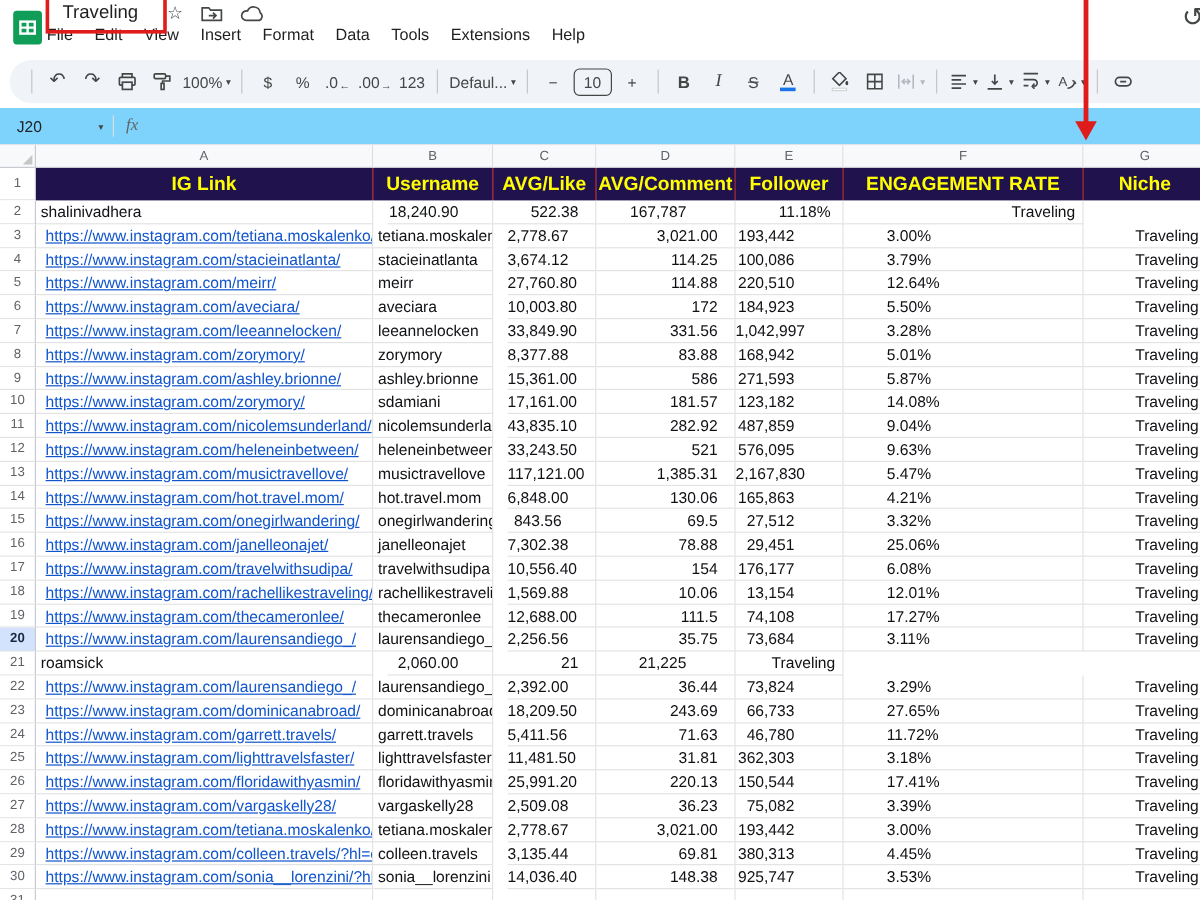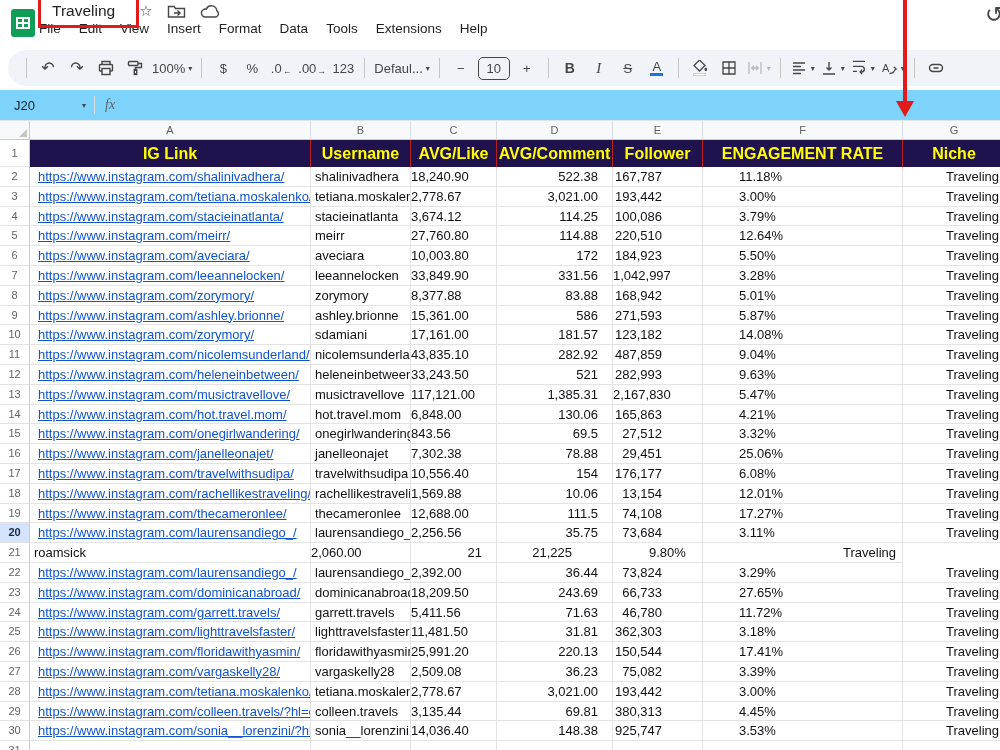--- a/index.html
+++ b/index.html
@@ -58,21 +58,21 @@
   .gc{border-right:1px solid #e3e3e3;border-bottom:1px solid #e3e3e3;white-space:nowrap;
     overflow:hidden;font-size:13px;color:#101114;height:100%;box-sizing:border-box;}
   .rnum{background:#fff;border-right:1px solid #c7cbd1;border-bottom:1px solid #e3e3e3;
     font-size:11px;color:#5f6368;text-align:center;overflow:hidden;box-sizing:border-box;}
   .rnum.sel{background:var(--selrow);color:#1a2742;font-weight:700;text-align:center;}
   .hc{background:var(--hdr-bg);color:var(--hdr-fg);font-weight:700;font-size:16px;text-align:center;
     border-right:1px solid #b91c1c;border-bottom:none;}
   .ca{padding-left:8px;}
   .lnk{color:var(--link);text-decoration:underline;}
   .cb{padding-left:4px;}
-  .cc{padding-right:28px;}
+  .cc{text-align:right;padding-right:28px;margin-left:12px;}
   .cd{text-align:right;padding-right:14px;}
   .ce{text-align:right;padding-right:40px;}
   .cf{padding-left:36px;}
   .cg{text-align:right;padding-right:6px;}
   
   .ann-box{position:absolute;left:38px;top:-4px;width:95px;height:26px;border:3px solid var(--ann);z-index:50;}
   .ann-line{position:absolute;left:903px;top:0;width:4px;height:102px;background:var(--ann);z-index:60;}
   .ann-head{position:absolute;left:896px;top:101px;width:0;height:0;border-left:9px solid transparent;
     border-right:9px solid transparent;border-top:16px solid var(--ann);z-index:60;}
   svg{display:block;}
@@ -253,21 +253,20 @@
       <div class="gc hc">Username</div>
       <div class="gc hc">AVG/Like</div>
       <div class="gc hc">AVG/Comment</div>
       <div class="gc hc">Follower</div>
       <div class="gc hc">ENGAGEMENT RATE</div>
       <div class="gc hc">Niche</div>
     </div>
   <div>
       <div class="grow">
         <div class="rnum">2</div>
-        <div class="gc ca lnk">https://www.instagram.com/shalinivadhera/</div>
         <div class="gc cb">shalinivadhera</div>
         <div class="gc cc">18,240.90</div>
         <div class="gc cd">522.38</div>
         <div class="gc ce">167,787</div>
         <div class="gc cf">11.18%</div>
         <div class="gc cg">Traveling</div>
       </div>
       <div class="grow">
         <div class="rnum">3</div>
         <div class="gc ca lnk">https://www.instagram.com/tetiana.moskalenko/</div>
@@ -357,21 +356,21 @@
         <div class="gc ce">487,859</div>
         <div class="gc cf">9.04%</div>
         <div class="gc cg">Traveling</div>
       </div>
       <div class="grow">
         <div class="rnum">12</div>
         <div class="gc ca lnk">https://www.instagram.com/heleneinbetween/</div>
         <div class="gc cb">heleneinbetween</div>
         <div class="gc cc">33,243.50</div>
         <div class="gc cd">521</div>
-        <div class="gc ce">282,993</div>
+        <div class="gc ce">576,095</div>
         <div class="gc cf">9.63%</div>
         <div class="gc cg">Traveling</div>
       </div>
       <div class="grow">
         <div class="rnum">13</div>
         <div class="gc ca lnk">https://www.instagram.com/musictravellove/</div>
         <div class="gc cb">musictravellove</div>
         <div class="gc cc">117,121.00</div>
         <div class="gc cd">1,385.31</div>
         <div class="gc ce">2,167,830</div>
@@ -447,21 +446,20 @@
         <div class="gc ce">73,684</div>
         <div class="gc cf">3.11%</div>
         <div class="gc cg">Traveling</div>
       </div>
       <div class="grow">
         <div class="rnum">21</div>
         <div class="gc cb">roamsick</div>
         <div class="gc cc">2,060.00</div>
         <div class="gc cd">21</div>
         <div class="gc ce">21,225</div>
-        <div class="gc cf">9.80%</div>
         <div class="gc cg">Traveling</div>
       </div>
       <div class="grow">
         <div class="rnum">22</div>
         <div class="gc ca lnk">https://www.instagram.com/laurensandiego_/</div>
         <div class="gc cb">laurensandiego_</div>
         <div class="gc cc">2,392.00</div>
         <div class="gc cd">36.44</div>
         <div class="gc ce">73,824</div>
         <div class="gc cf">3.29%</div>

